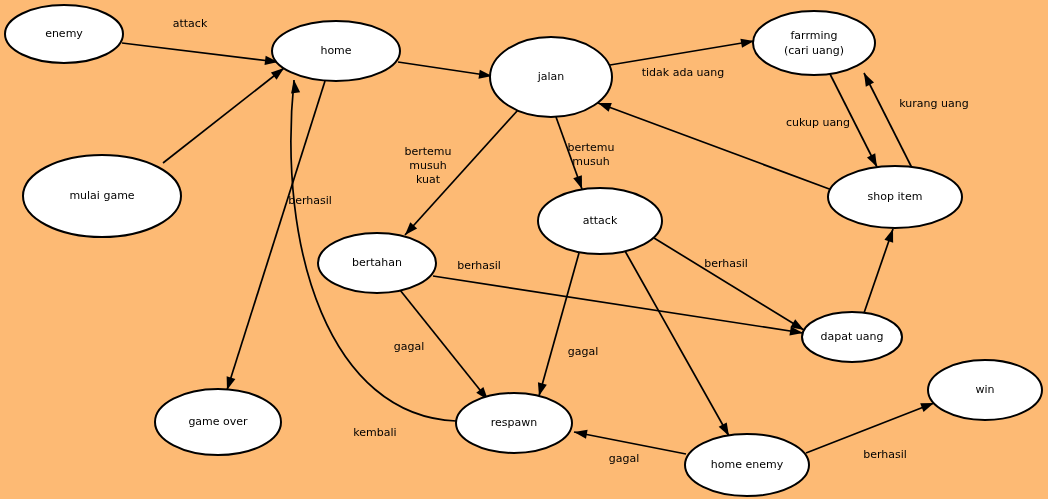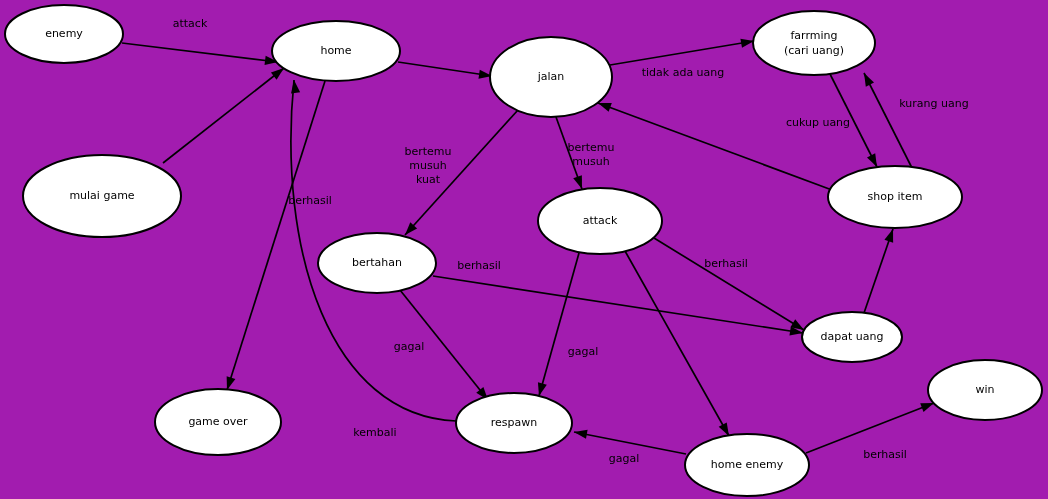--- a/index.html
+++ b/index.html
@@ -8,21 +8,21 @@
     padding: 0;
     background: #ffffff;
   }
   body {
     font-family: "DejaVu Sans", sans-serif;
   }
   #diagram-root {
     position: relative;
     width: 1048px;
     height: 499px;
-    background: #a21caf;
+    background: #fdba74;
     overflow: hidden;
   }
   svg#graph {
     display: block;
     width: 1048px;
     height: 499px;
   }
   .node-ellipse {
     fill: #ffffff;
     stroke: #000000;

